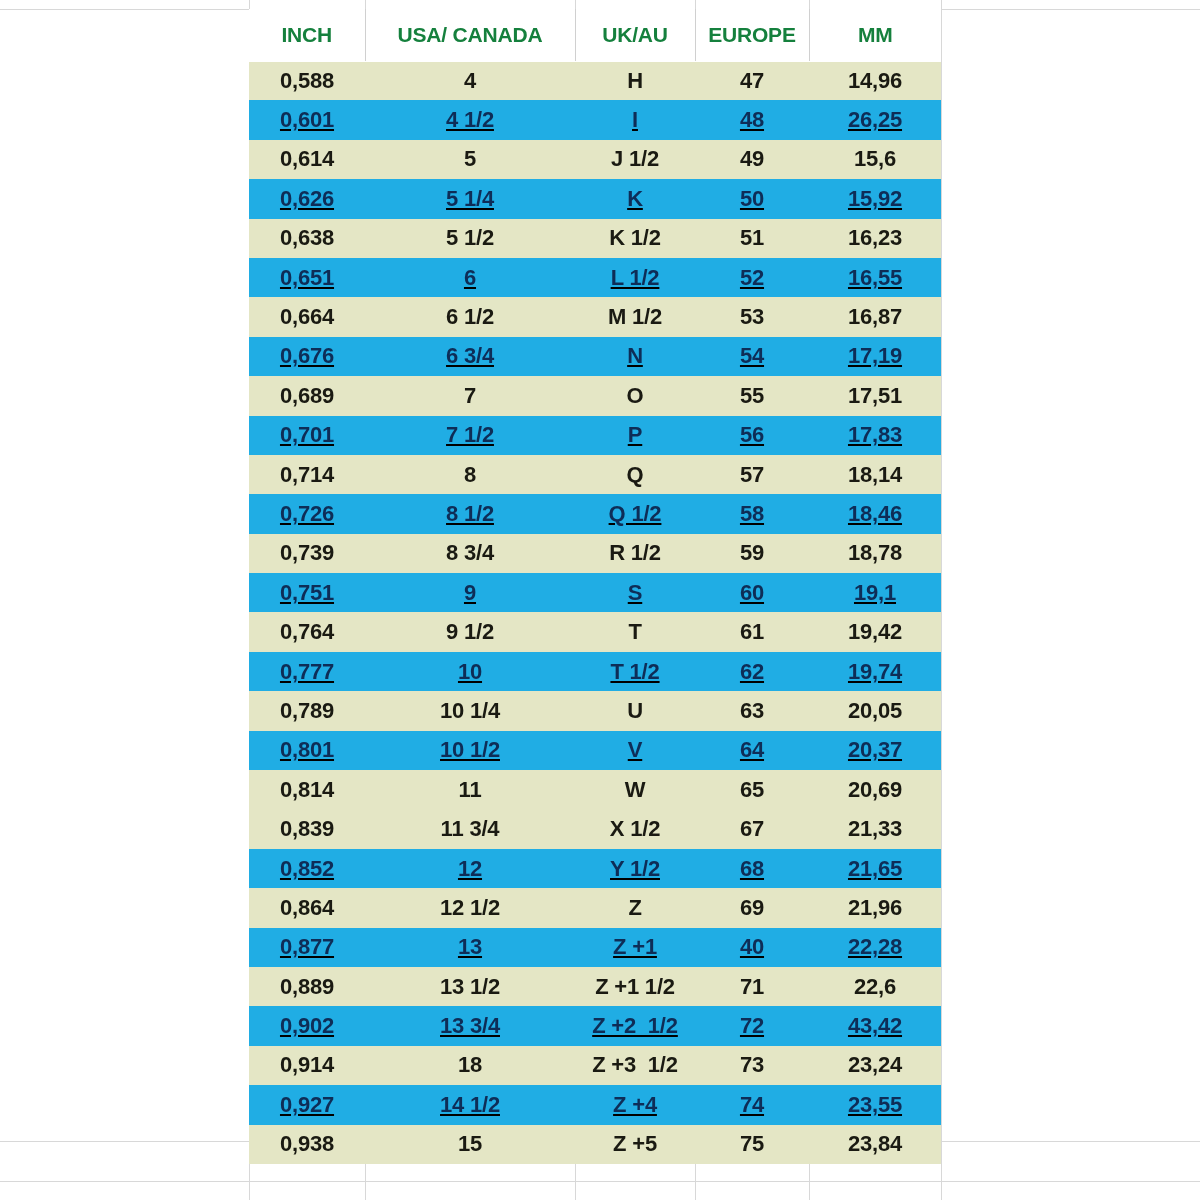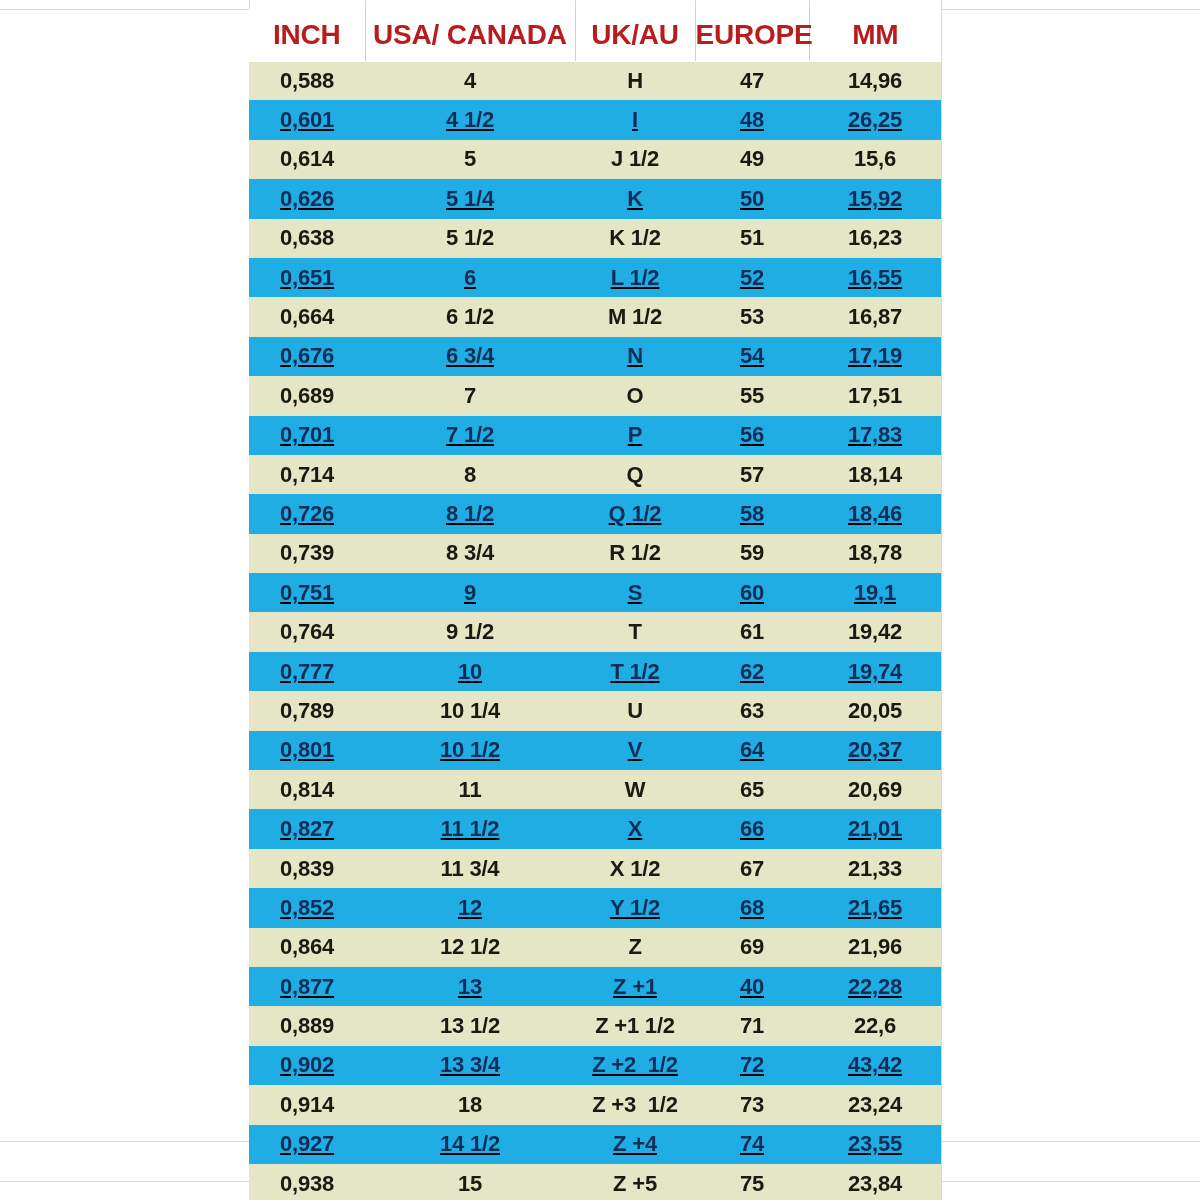--- a/index.html
+++ b/index.html
@@ -55,23 +55,23 @@
     white-space: pre;
     letter-spacing: -0.2px;
   }
 
   
   thead tr {
     height: 52px;
     background: #ffffff;
   }
   thead th {
-    font-size: 28px;
+    font-size: 21px;
     font-weight: bold;
-    color: #b91c1c;
+    color: #15803d;
     background: #ffffff;
     border-right: 1px solid #d0d0d0;
     border-bottom: 1px solid #ffffff;
   }
   thead th:last-child { border-right: none; }
 
   
   tbody tr { height: 39.4px; }
   tbody tr.row-cream { background: #e4e6c5; }
   tbody tr.row-blue  { background: #20ade4; text-decoration: underline; }
@@ -248,27 +248,20 @@
           <td>64</td>
           <td>20,37</td>
         </tr>
         <tr class="row-cream">
           <td>0,814</td>
           <td>11</td>
           <td>W</td>
           <td>65</td>
           <td>20,69</td>
         </tr>
-        <tr class="row-blue">
-          <td>0,827</td>
-          <td>11 1/2</td>
-          <td>X</td>
-          <td>66</td>
-          <td>21,01</td>
-        </tr>
         <tr class="row-cream">
           <td>0,839</td>
           <td>11 3/4</td>
           <td>X 1/2</td>
           <td>67</td>
           <td>21,33</td>
         </tr>
         <tr class="row-blue">
           <td>0,852</td>
           <td>12</td>

